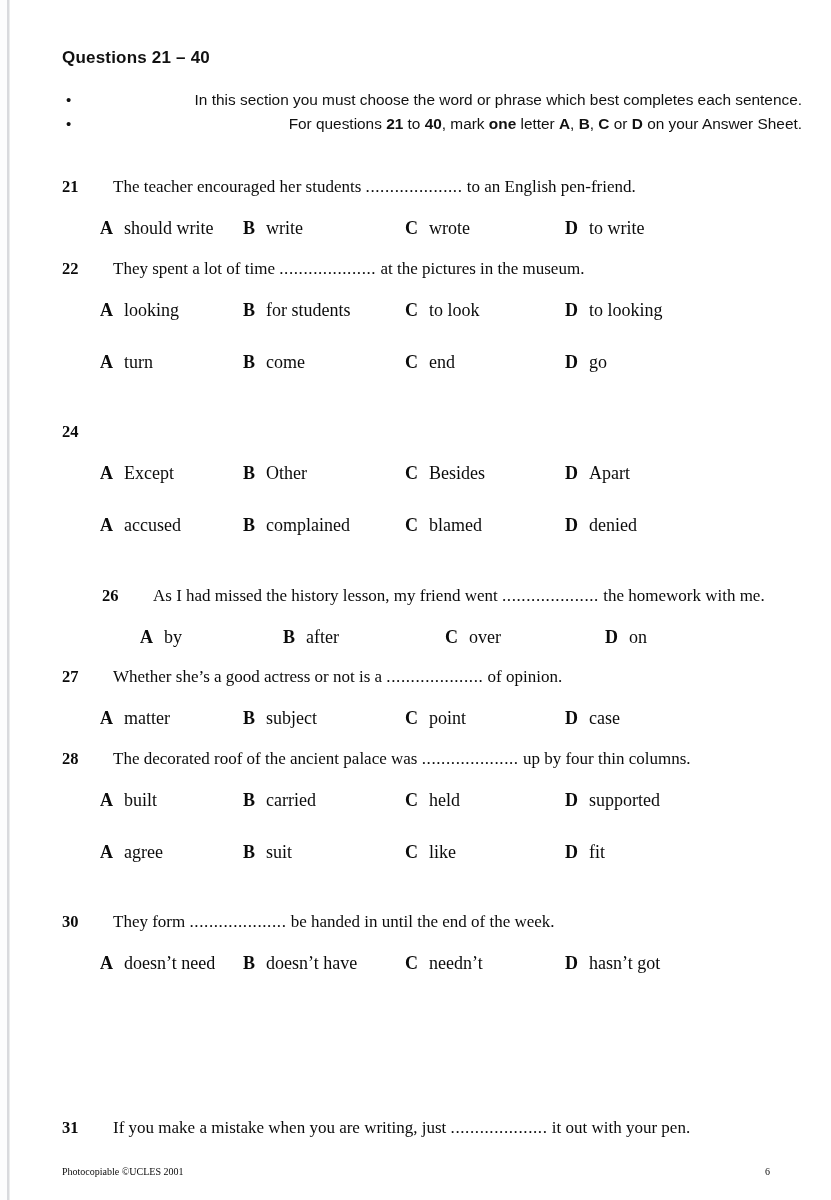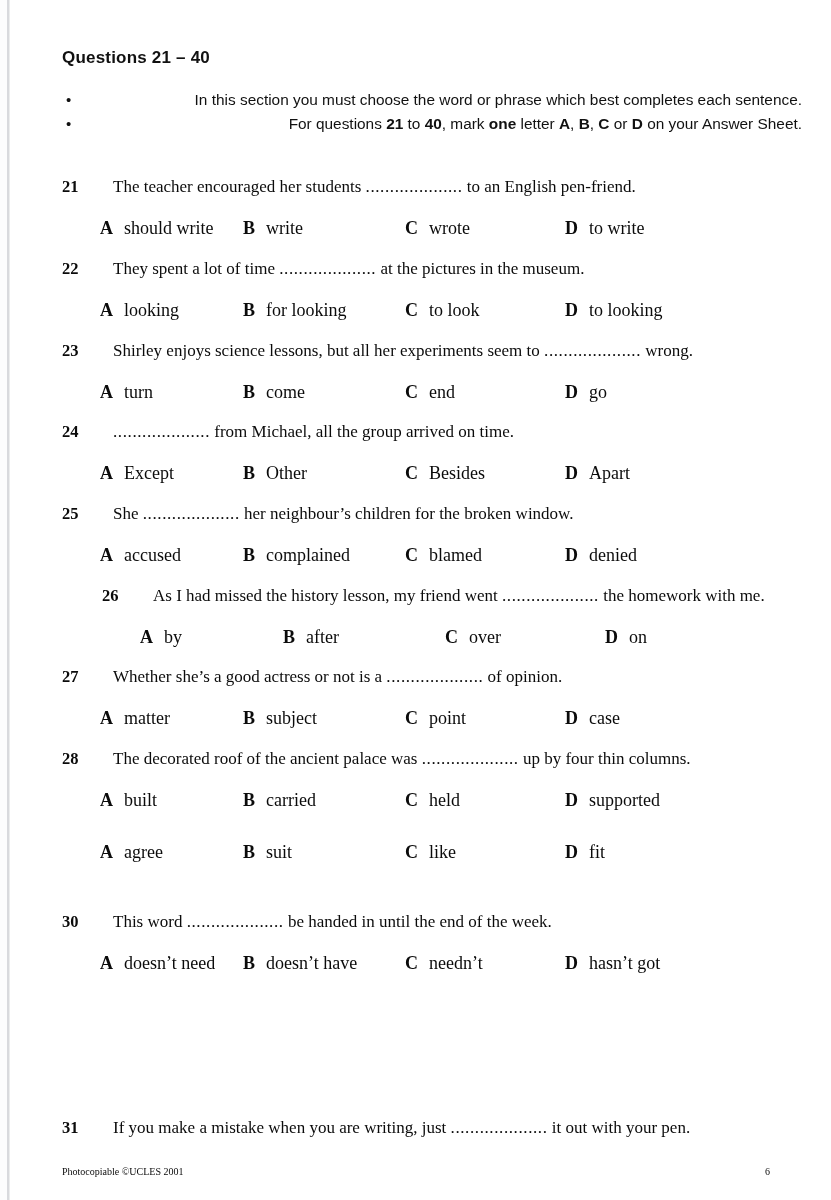--- a/index.html
+++ b/index.html
@@ -202,54 +202,45 @@
             <span class="opt opt-d"><span class="olet">D</span><span>to write</span></span>
           </div>
         </div>
         <div class="qblock" style="top: 254px;">
           <div class="qline">
             <span class="qnum">22</span>
             <span class="qtext"><span>They spent a lot of time </span><span class="blank">....................</span><span> at the pictures in the museum.</span></span>
           </div>
           <div class="optline">
             <span class="opt opt-a"><span class="olet">A</span><span>looking</span></span>
-            <span class="opt opt-b"><span class="olet">B</span><span>for looking</span></span>
+            <span class="opt opt-b"><span class="olet">B</span><span>for students</span></span>
             <span class="opt opt-c"><span class="olet">C</span><span>to look</span></span>
             <span class="opt opt-d"><span class="olet">D</span><span>to looking</span></span>
           </div>
         </div>
         <div class="qblock" style="top: 336px;">
-          <div class="qline">
-            <span class="qnum">23</span>
-            <span class="qtext"><span>Shirley enjoys science lessons, but all her experiments seem to </span><span class="blank">....................</span><span> wrong.</span></span>
-          </div>
           <div class="optline">
             <span class="opt opt-a"><span class="olet">A</span><span>turn</span></span>
             <span class="opt opt-b"><span class="olet">B</span><span>come</span></span>
             <span class="opt opt-c"><span class="olet">C</span><span>end</span></span>
             <span class="opt opt-d"><span class="olet">D</span><span>go</span></span>
           </div>
         </div>
         <div class="qblock" style="top: 417px;">
           <div class="qline">
             <span class="qnum">24</span>
-            <span class="qtext"><span></span><span class="blank">....................</span><span> from Michael, all the group arrived on time.</span></span>
           </div>
           <div class="optline">
             <span class="opt opt-a"><span class="olet">A</span><span>Except</span></span>
             <span class="opt opt-b"><span class="olet">B</span><span>Other</span></span>
             <span class="opt opt-c"><span class="olet">C</span><span>Besides</span></span>
             <span class="opt opt-d"><span class="olet">D</span><span>Apart</span></span>
           </div>
         </div>
         <div class="qblock" style="top: 499px;">
-          <div class="qline">
-            <span class="qnum">25</span>
-            <span class="qtext"><span>She </span><span class="blank">....................</span><span> her neighbour’s children for the broken window.</span></span>
-          </div>
           <div class="optline">
             <span class="opt opt-a"><span class="olet">A</span><span>accused</span></span>
             <span class="opt opt-b"><span class="olet">B</span><span>complained</span></span>
             <span class="opt opt-c"><span class="olet">C</span><span>blamed</span></span>
             <span class="opt opt-d"><span class="olet">D</span><span>denied</span></span>
           </div>
         </div>
         <div class="qblock" style="top: 581px; padding-left: 40px;">
           <div class="qline">
             <span class="qnum">26</span>
@@ -290,21 +281,21 @@
           <div class="optline">
             <span class="opt opt-a"><span class="olet">A</span><span>agree</span></span>
             <span class="opt opt-b"><span class="olet">B</span><span>suit</span></span>
             <span class="opt opt-c"><span class="olet">C</span><span>like</span></span>
             <span class="opt opt-d"><span class="olet">D</span><span>fit</span></span>
           </div>
         </div>
         <div class="qblock" style="top: 907px;">
           <div class="qline">
             <span class="qnum">30</span>
-            <span class="qtext"><span>This word </span><span class="blank">....................</span><span> be handed in until the end of the week.</span></span>
+            <span class="qtext"><span>They form </span><span class="blank">....................</span><span> be handed in until the end of the week.</span></span>
           </div>
           <div class="optline">
             <span class="opt opt-a"><span class="olet">A</span><span>doesn’t need</span></span>
             <span class="opt opt-b"><span class="olet">B</span><span>doesn’t have</span></span>
             <span class="opt opt-c"><span class="olet">C</span><span>needn’t</span></span>
             <span class="opt opt-d"><span class="olet">D</span><span>hasn’t got</span></span>
           </div>
         </div>
         <div class="qblock" style="top: 1113px;">
           <div class="qline">

